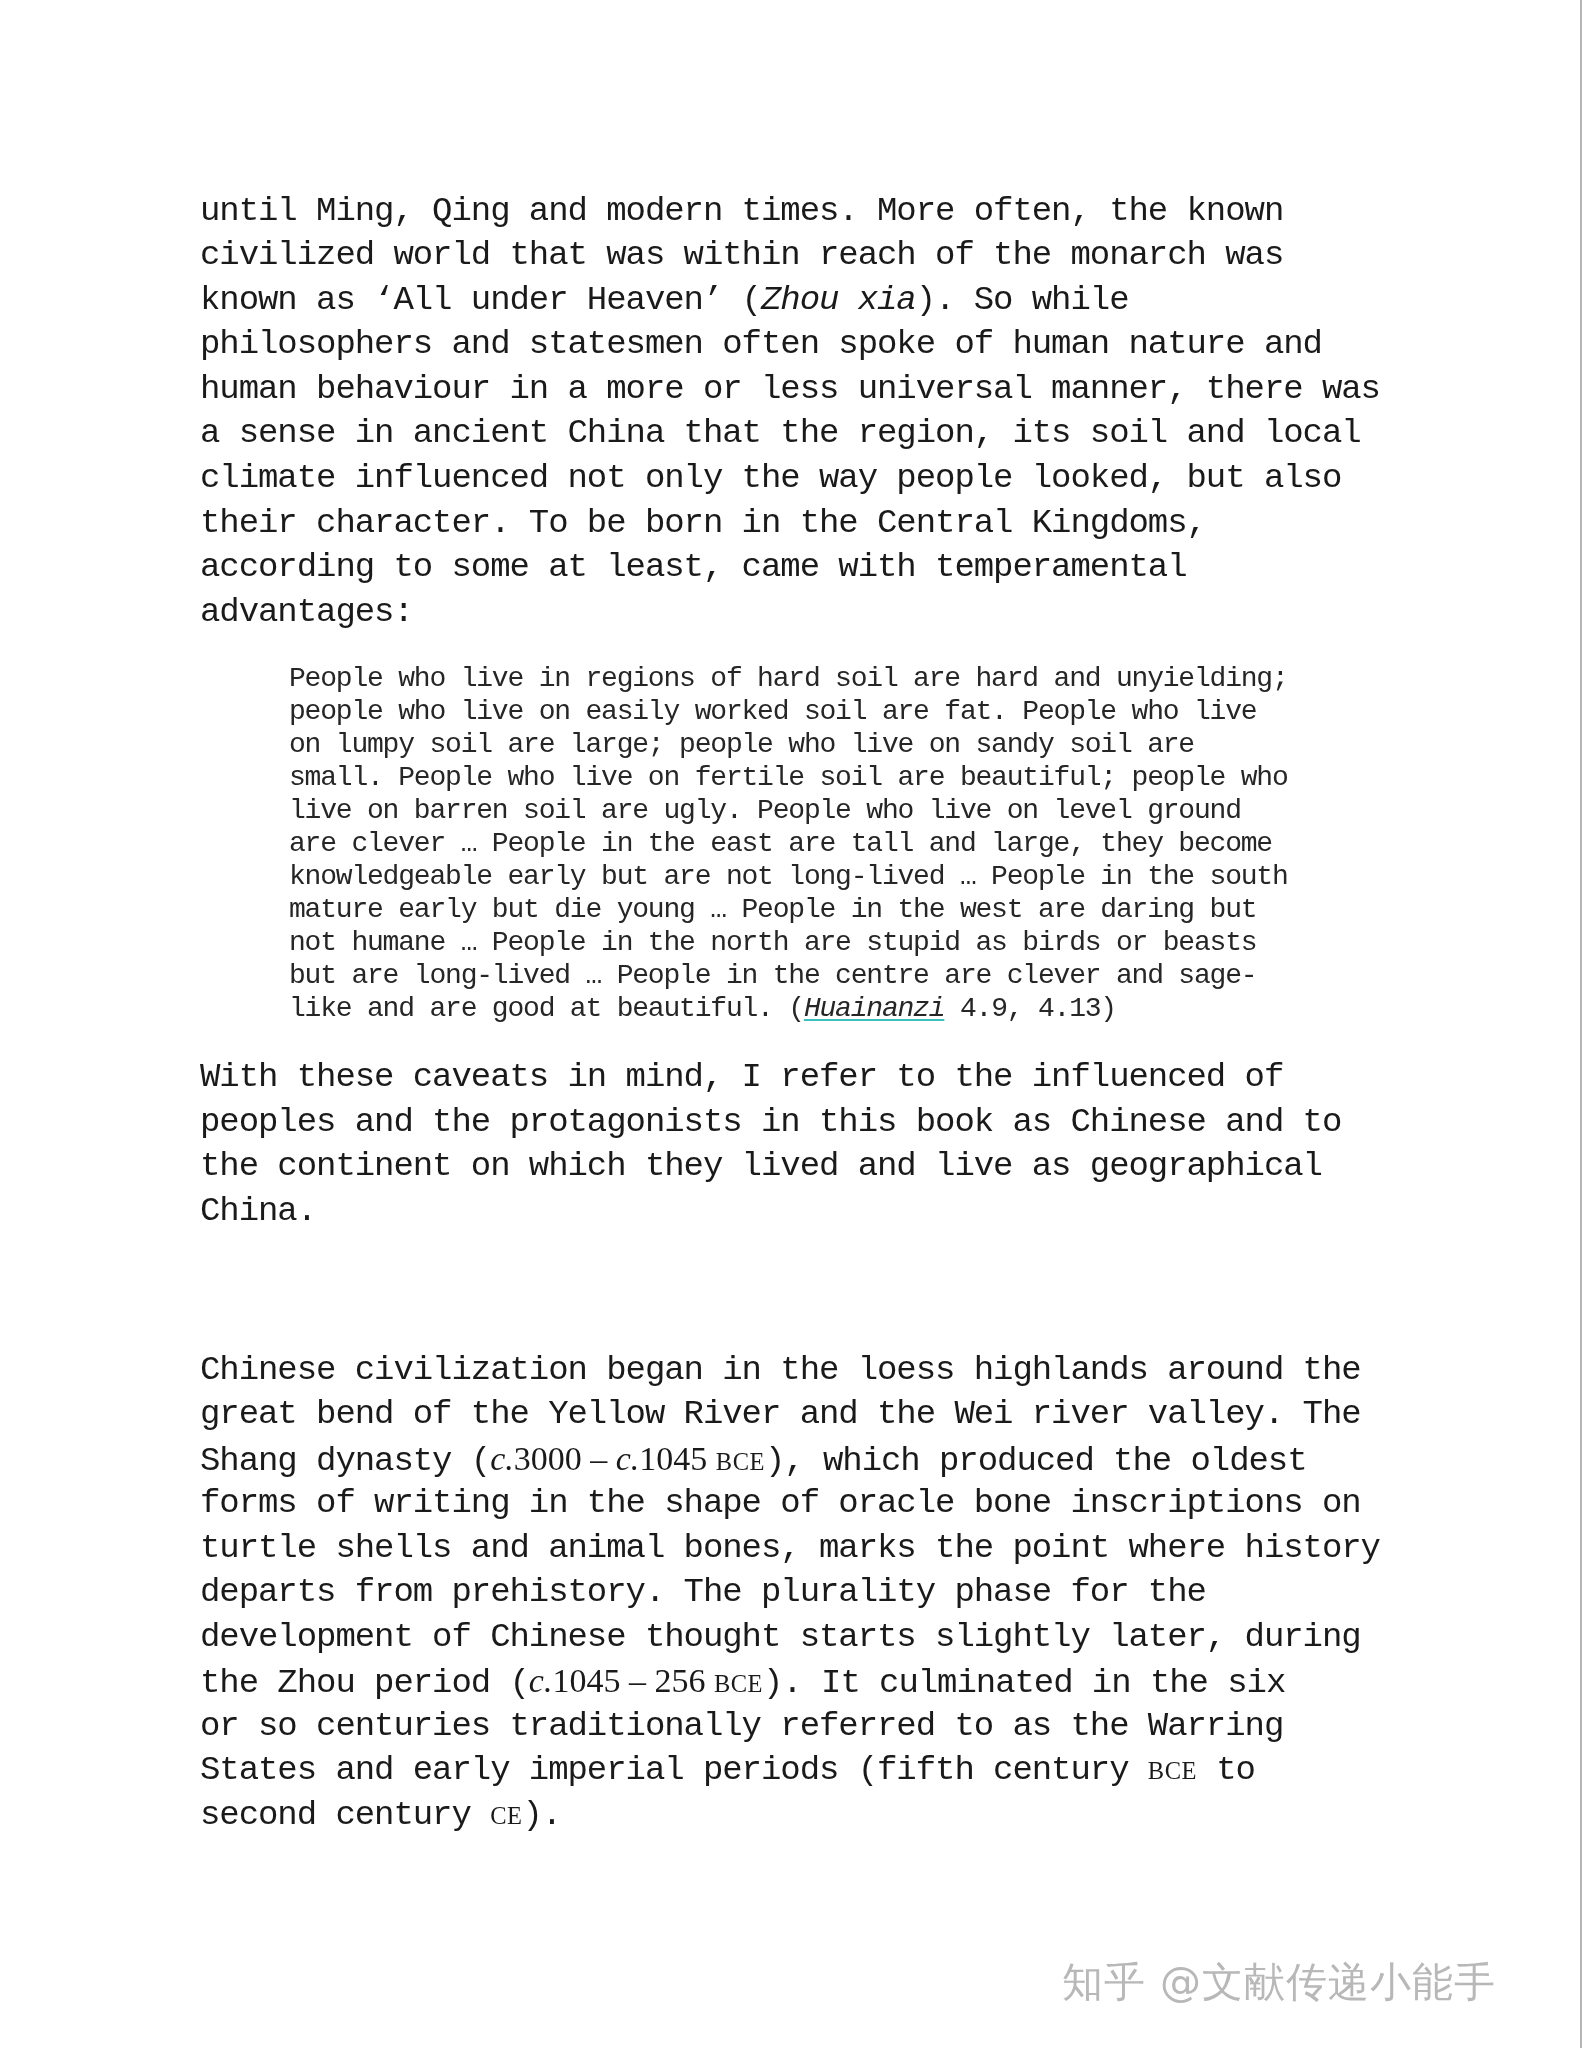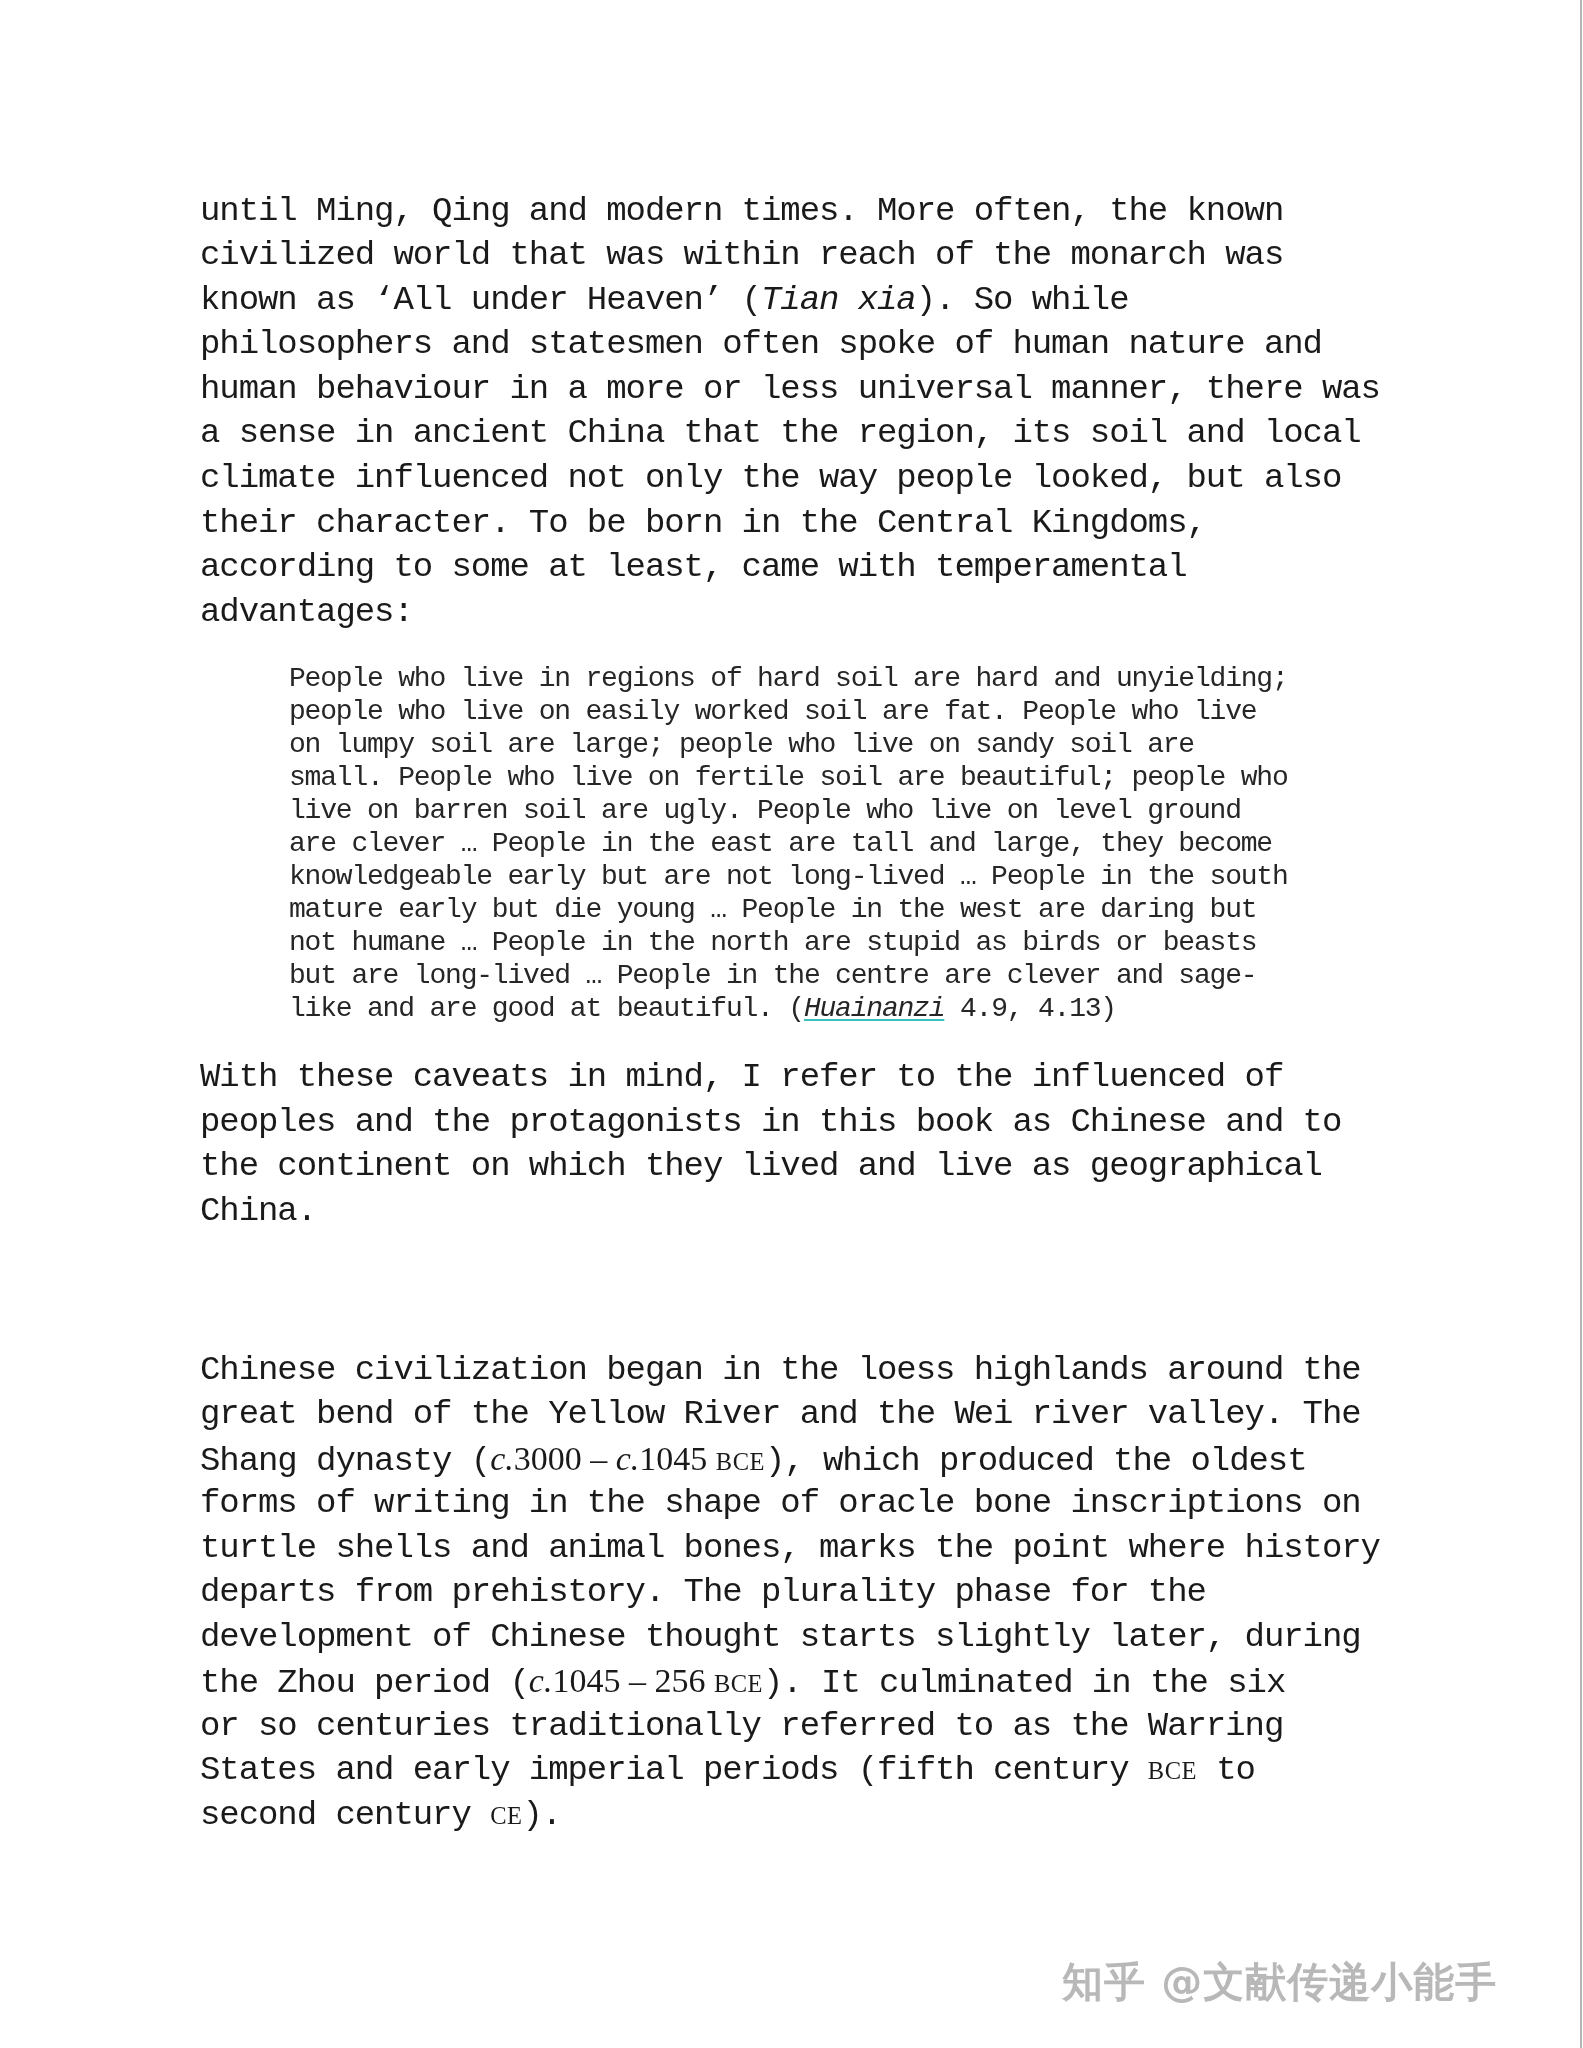--- a/index.html
+++ b/index.html
@@ -7,32 +7,32 @@
   .page { position: absolute; left: 0; top: 0; width: 1583px; height: 2048px; background: #ffffff; }
   .edge { position: absolute; left: 1580px; top: 0; width: 2px; height: 2048px; background: #b5b5b5; }
   .line { position: absolute; white-space: pre; color: #1a1a1a; font-family: "Liberation Mono", monospace; }
   .body-line { left: 200px; font-size: 34px; letter-spacing: -1.06px; height: 44px; line-height: 44px; }
   .quote-line { left: 289px; font-size: 28px; letter-spacing: -1.2px; height: 33px; line-height: 33px; color: #262626; text-align: center; }
   .heading { left: 200px; font-size: 40px; letter-spacing: -0.5px; line-height: 50px; color: #1a1a1a; }
   .it { font-style: italic; }
   .serif { font-family: "Liberation Serif", serif; letter-spacing: 0; }
   .sc { font-family: "Liberation Serif", serif; font-size: 0.72em; letter-spacing: 0.5px; }
   .link { font-style: italic; text-decoration: underline; text-decoration-color: #3bbfbf; text-decoration-thickness: 2px; text-underline-offset: 3px; }
-  .watermark { position: absolute; left: 1062px; top: 1955px; font-family: "DejaVu Sans", sans-serif; font-size: 41px; color: #b8b8b8; letter-spacing: 1px; white-space: pre; font-weight: bold; }
+  .watermark { position: absolute; left: 1062px; top: 1955px; font-family: "DejaVu Sans", sans-serif; font-size: 41px; color: #b8b8b8; letter-spacing: 1px; white-space: pre; }
 </style>
 </head>
 <body>
 
 <div class="page">
   <div class="edge"></div>
 
   <div>
     <div class="line body-line" style="top:189px">until Ming, Qing and modern times. More often, the known</div>
     <div class="line body-line" style="top:233px">civilized world that was within reach of the monarch was</div>
-    <div class="line body-line" style="top:278px"><span>known as ‘All under Heaven’ (</span><span class="it">Tian xia</span><span>). So while</span></div>
+    <div class="line body-line" style="top:278px"><span>known as ‘All under Heaven’ (</span><span class="it">Zhou xia</span><span>). So while</span></div>
     <div class="line body-line" style="top:322px">philosophers and statesmen often spoke of human nature and</div>
     <div class="line body-line" style="top:367px">human behaviour in a more or less universal manner, there was</div>
     <div class="line body-line" style="top:411px">a sense in ancient China that the region, its soil and local</div>
     <div class="line body-line" style="top:456px">climate influenced not only the way people looked, but also</div>
     <div class="line body-line" style="top:501px">their character. To be born in the Central Kingdoms,</div>
     <div class="line body-line" style="top:545px">according to some at least, came with temperamental</div>
     <div class="line body-line" style="top:590px">advantages:</div>
   </div>
 
   <div>

